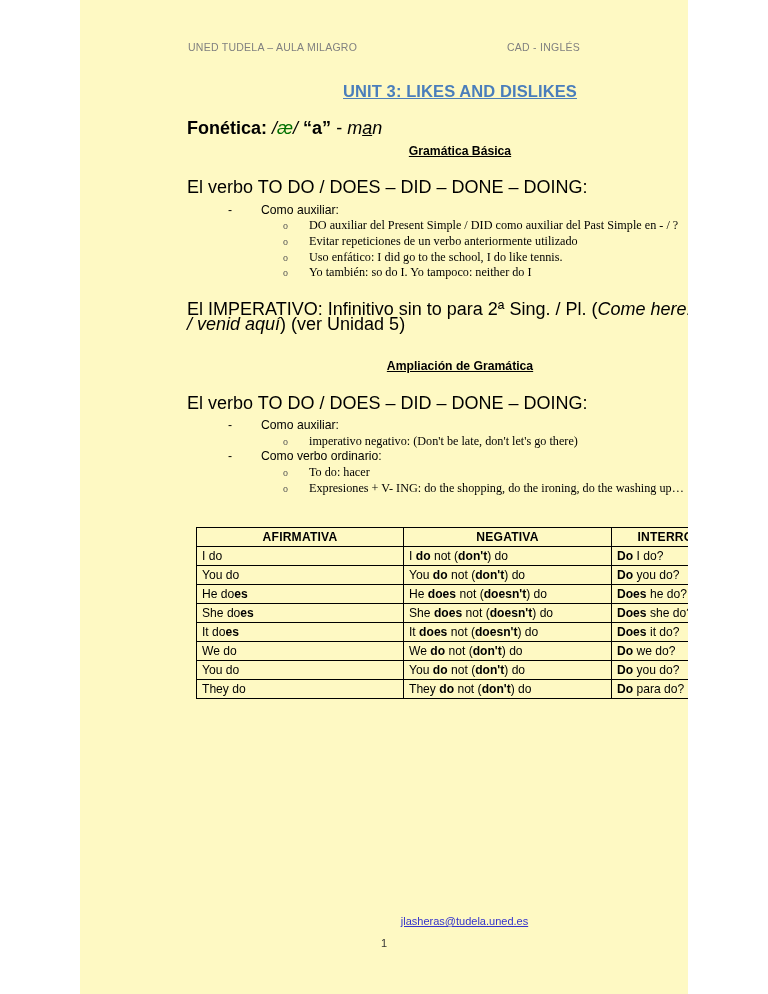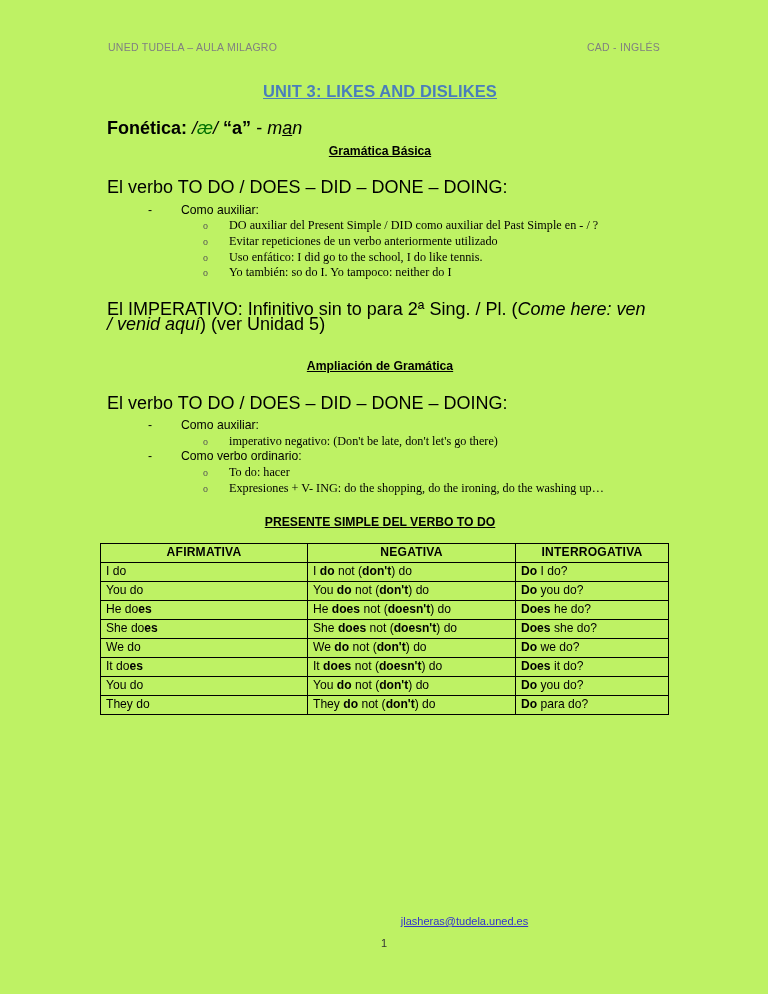--- a/index.html
+++ b/index.html
@@ -6,24 +6,24 @@
     margin: 0;
     padding: 0;
     background: #ffffff;
   }
   body {
     font-family: "Liberation Sans", sans-serif;
     color: #000000;
   }
   .page {
     position: relative;
-    width: 768px;
+    width: 608px;
     height: 994px;
     margin: 0 auto;
-    background: #bef264;
+    background: #fef9c3;
     overflow: hidden;
     box-sizing: border-box;
   }
 
   
   .doc-header {
     position: absolute;
     top: 41px;
     left: 108px;
     right: 108px;
@@ -117,20 +117,21 @@
 
   
   .table-wrap {
     margin-top: 12px;
   }
   table.conj {
     border-collapse: collapse;
     width: 568px;
     table-layout: fixed;
     font-size: 12.1px;
+    margin-left: 16px;
   }
   table.conj th,
   table.conj td {
     border: 1px solid #000000;
     padding: 1px 5px;
     height: 16px;
     line-height: 15px;
     vertical-align: middle;
   }
   table.conj th {
@@ -226,21 +227,20 @@
         <span>Como verbo ordinario:</span>
         <ul class="lvl2">
           <li>To do: hacer</li>
           <li>Expresiones + V- ING: do the shopping, do the ironing, do the washing up…</li>
         </ul>
       </li>
     </ul>
 
     <div class="gap-l"></div>
 
-    <div class="centered-head">PRESENTE SIMPLE DEL VERBO TO DO</div>
 
     <div class="table-wrap">
       <table class="conj">
         <colgroup>
           <col class="c1">
           <col class="c2">
           <col class="c3">
         </colgroup>
         <thead>
           <tr>
@@ -264,30 +264,30 @@
             <td><span>He do</span><span class="b">es</span></td>
             <td><span>He</span> <span class="b">does</span> <span>not</span> (<span class="b">doesn't</span>) <span>do</span></td>
             <td><span class="b">Does</span> <span>he do?</span></td>
           </tr>
           <tr>
             <td><span>She do</span><span class="b">es</span></td>
             <td><span>She</span> <span class="b">does</span> <span>not</span> (<span class="b">doesn't</span>) <span>do</span></td>
             <td><span class="b">Does</span> <span>she do?</span></td>
           </tr>
           <tr>
+            <td><span>It do</span><span class="b">es</span></td>
+            <td><span>It</span> <span class="b">does</span> <span>not</span> (<span class="b">doesn't</span>) <span>do</span></td>
+            <td><span class="b">Does</span> <span>it do?</span></td>
+          </tr>
+          <tr>
             <td><span>We do</span><span class="b"></span></td>
             <td><span>We</span> <span class="b">do</span> <span>not</span> (<span class="b">don't</span>) <span>do</span></td>
             <td><span class="b">Do</span> <span>we do?</span></td>
           </tr>
           <tr>
-            <td><span>It do</span><span class="b">es</span></td>
-            <td><span>It</span> <span class="b">does</span> <span>not</span> (<span class="b">doesn't</span>) <span>do</span></td>
-            <td><span class="b">Does</span> <span>it do?</span></td>
-          </tr>
-          <tr>
             <td><span>You do</span><span class="b"></span></td>
             <td><span>You</span> <span class="b">do</span> <span>not</span> (<span class="b">don't</span>) <span>do</span></td>
             <td><span class="b">Do</span> <span>you do?</span></td>
           </tr>
           <tr>
             <td><span>They do</span><span class="b"></span></td>
             <td><span>They</span> <span class="b">do</span> <span>not</span> (<span class="b">don't</span>) <span>do</span></td>
             <td><span class="b">Do</span> <span>para do?</span></td>
           </tr>
         </tbody>

